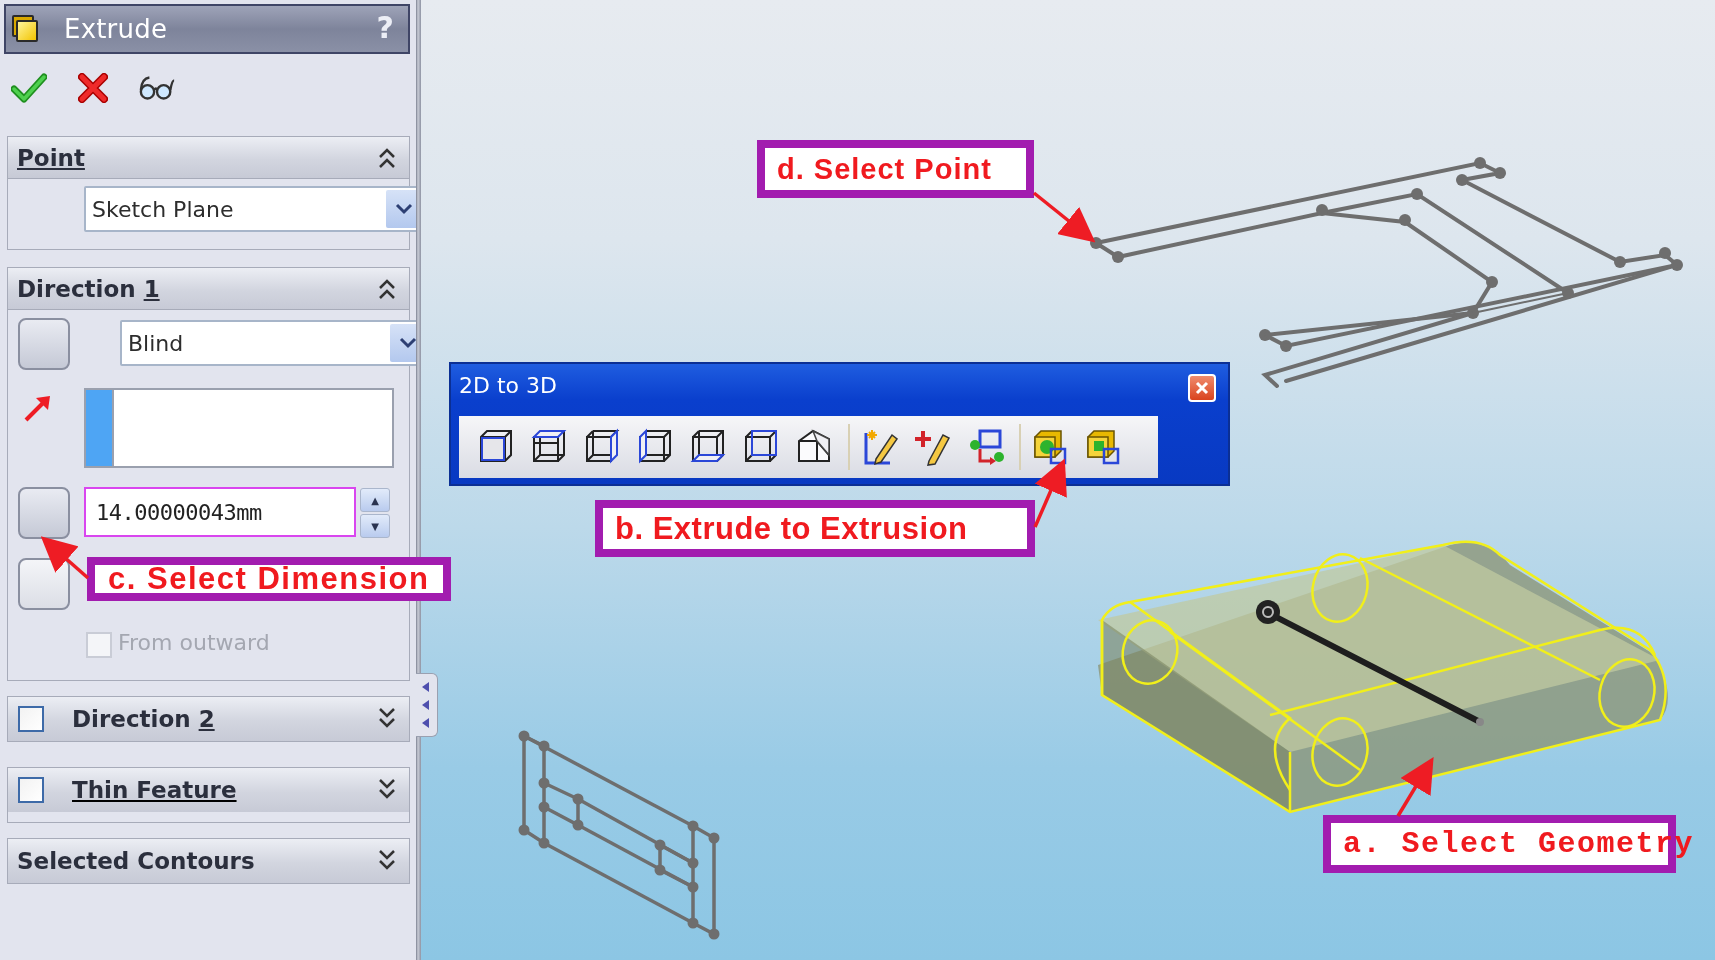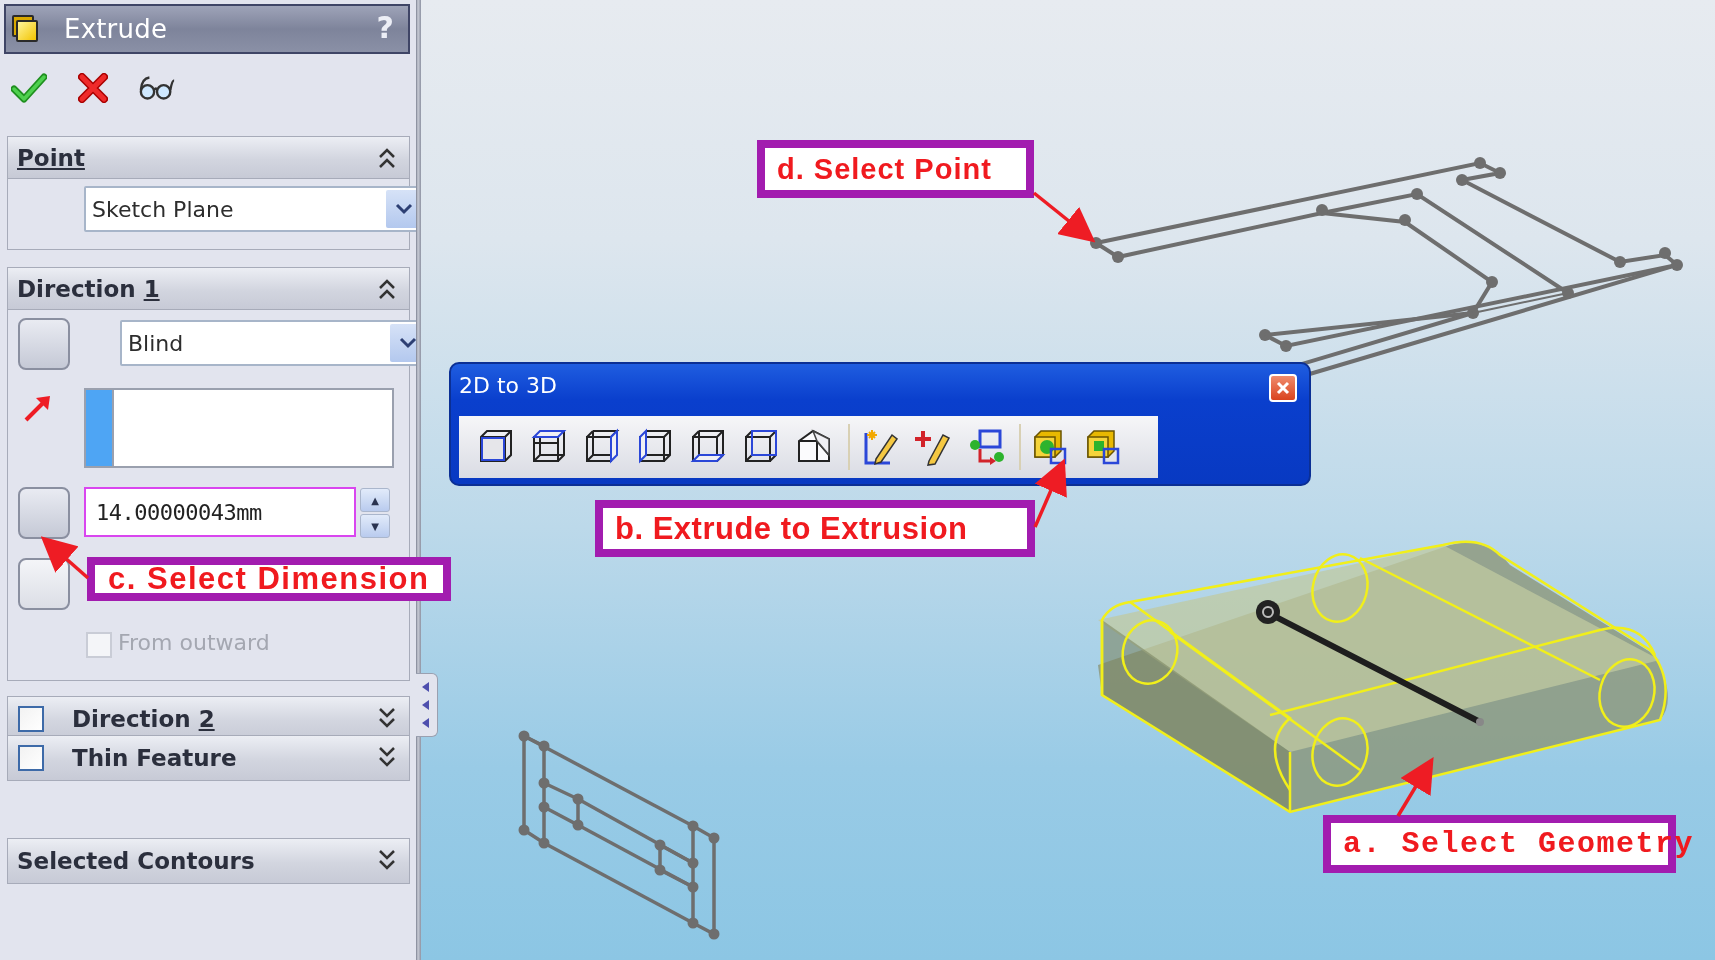--- a/index.html
+++ b/index.html
@@ -99,23 +99,23 @@
 
   
   .viewport {
     position:absolute; left:421px; top:0; width:1294px; height:960px;
     background:linear-gradient(to bottom,#e7ebf0 0%,#dde6ee 25%,#bcd9ea 55%,#99cbe6 80%,#8cc6e4 100%);
   }
   .sketch { position:absolute; left:0; top:0; }
 
   
   .tb {
-    position:absolute; left:449px; top:362px; width:862px; height:124px; box-sizing:border-box;
+    position:absolute; left:449px; top:362px; width:781px; height:124px; box-sizing:border-box;
     background:linear-gradient(to bottom,#1f5de0,#0a3fcd 30%,#0839c2);
-    border:2px solid #0b2f94; border-radius:10px;
+    border:2px solid #0b2f94; border-radius:0;
   }
   .tb-title { position:absolute; left:8px; top:9px; color:#fff; font-size:22px; }
   .tb-close {
     position:absolute; right:12px; top:10px; width:28px; height:28px; box-sizing:border-box;
     background:linear-gradient(to bottom,#f08b6d,#d9431e); border:2px solid #fff; border-radius:4px;
     display:flex; align-items:center; justify-content:center;
   }
   .tb-body {
     position:absolute; left:8px; top:52px; width:699px; height:62px; box-sizing:border-box;
     background:linear-gradient(to bottom,#f6f6f8,#dadce4);
@@ -249,21 +249,21 @@
     <div class="sec-header" style="padding-left:2px;">
       <div class="hdr-check"></div>
       <span style="white-space:pre;">Direction </span>
         <span class="u">2</span>
       <svg class="chev" viewBox="0 0 20 26">
         <path d="M3 4 L10 11 L17 4 M3 14 L10 21 L17 14" fill="none" stroke="#333" stroke-width="2.5"></path>
       </svg>
     </div>
   </div>
 
-  <div class="section collapsed" style="top:735px;height:46px;">
+  <div class="section collapsed" style="top:767px;height:56px;text-decoration:underline;">
     <div class="sec-header" style="padding-left:2px;">
       <div class="hdr-check"></div>
       <span>Thin Feature</span>
       <svg class="chev" viewBox="0 0 20 26">
         <path d="M3 4 L10 11 L17 4 M3 14 L10 21 L17 14" fill="none" stroke="#333" stroke-width="2.5"></path>
       </svg>
     </div>
   </div>
 
   <div class="section collapsed" style="top:838px;height:46px;">

